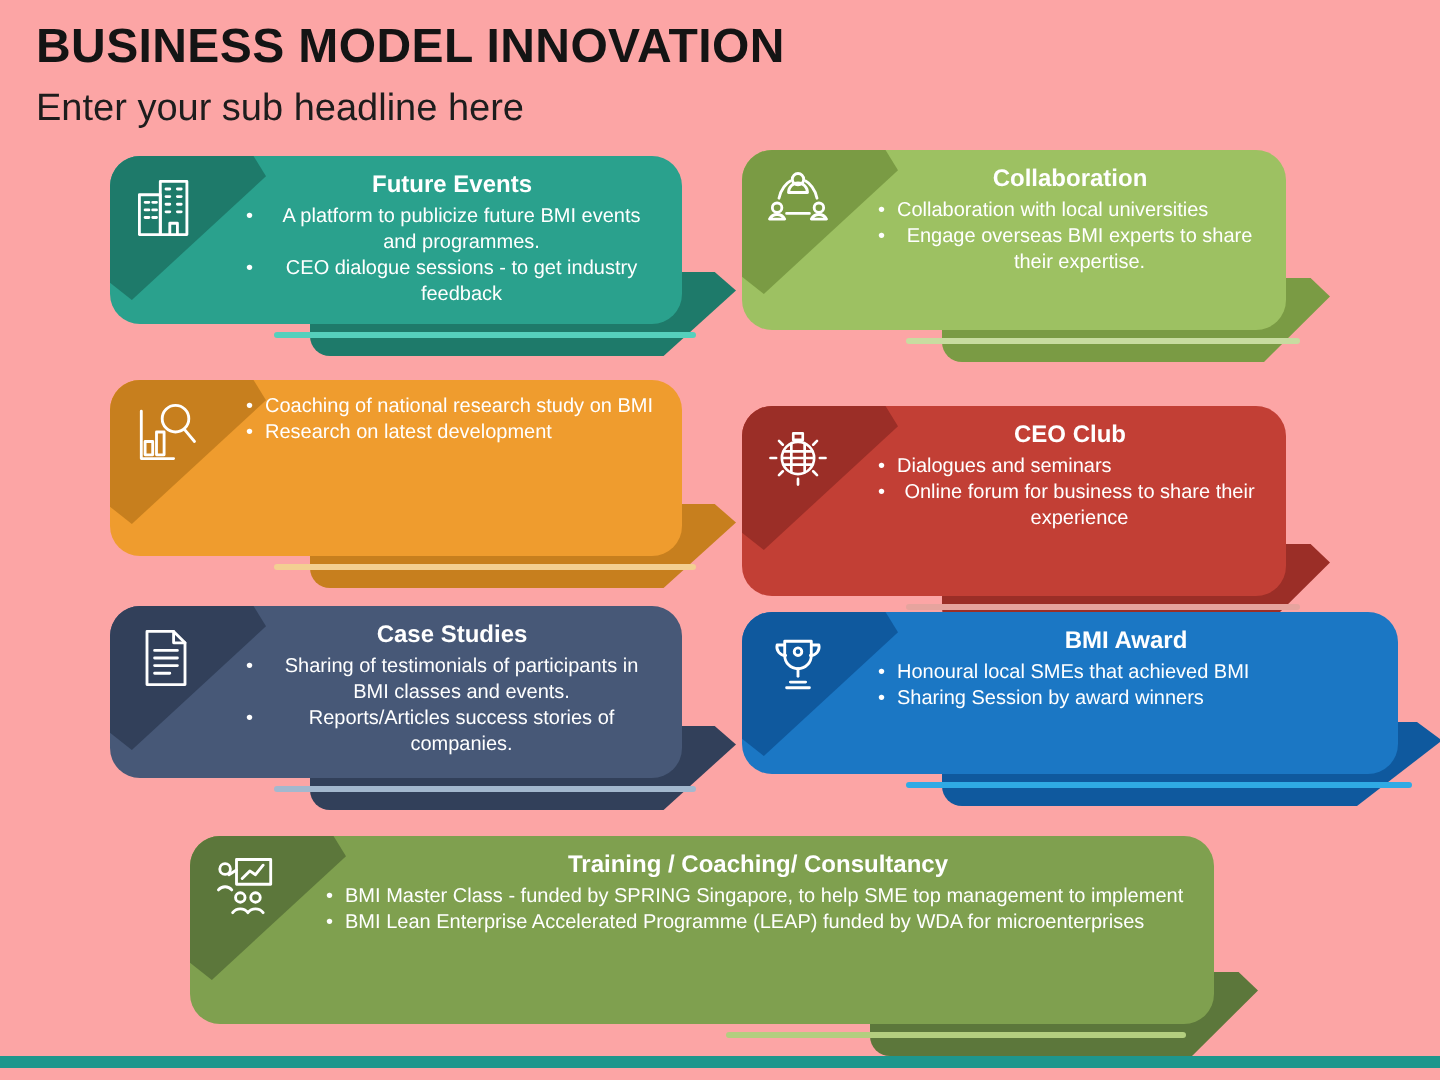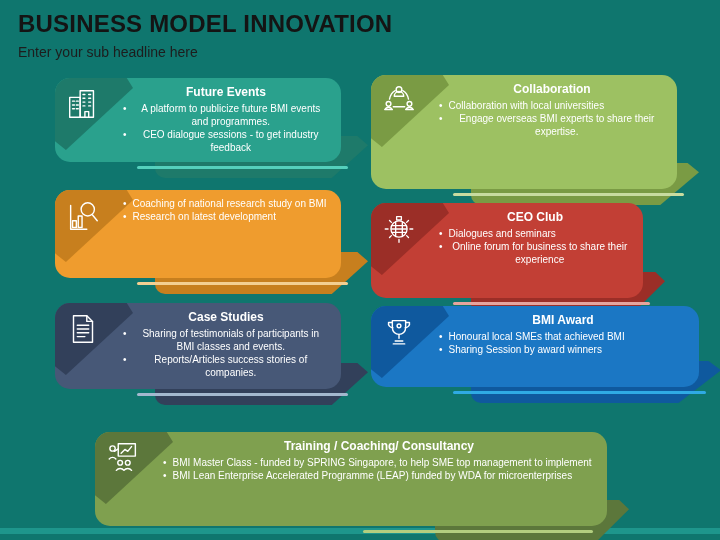--- a/index.html
+++ b/index.html
@@ -1,26 +1,26 @@
 <!DOCTYPE html>
 <html><head>
 <meta charset="utf-8">
 <style>
   html,body{margin:0;padding:0;background:#ffffff;}
   .slide{
-    position:relative; width:720px; height:540px; background:#0f766e;
+    position:relative; width:720px; height:540px; background:#fca5a5;
     font-family:"Liberation Sans", sans-serif; overflow:hidden;
   }
   .slide-title{
     position:absolute; left:18px; top:10px;
     font-size:24px; font-weight:700; color:#141414; letter-spacing:0.2px;
   }
   .slide-subtitle{
     position:absolute; left:18px; top:44px;
-    font-size:14px; font-weight:400; color:#1d1d1d;
+    font-size:19px; font-weight:400; color:#1d1d1d;
   }
   .card-group{ position:absolute; }
   .ribbon{
     position:absolute; left:100px; right:-27px; bottom:-16px; height:42px;
     background:var(--dark);
     clip-path:polygon(0 0, 95% 0, 100% 22%, 83% 100%, 0 100%);
     border-bottom-left-radius:10px; z-index:1;
   }
   .accent-line{
     position:absolute; left:82px; right:-7px; bottom:-7px; height:3px;
@@ -127,21 +127,21 @@
             </li>
           <li class="bullet">
               <span class="dot">•</span>
               <span>Reports/Articles success stories of companies.</span>
             </li>
         </ul>
       </div>
     </div>
   </div>
 
-  <div class="card-group" style="left: 371px; top: 75px; width: 272px; height: 114px; padding-left: 34px; --main: #9DC162; --dark: #7A9B44; --line: #C8DCA0;">
+  <div class="card-group" style="left: 371px; top: 75px; width: 272px; height: 90px; --main: #9DC162; --dark: #7A9B44; --line: #C8DCA0;">
     <div class="ribbon" style="right:-22px;"></div>
     <div class="accent-line"></div>
     <div class="card">
       <div class="tab"></div>
       <svg class="icon" width="38" height="38" viewBox="0 0 40 40" fill="none" stroke="#ffffff" stroke-width="1.5" stroke-linecap="round" stroke-linejoin="round">
         <circle cx="20" cy="8" r="3"></circle>
         <path d="M15 15a5 5 0 0 1 10 0z"></path>
         <circle cx="9" cy="23" r="2.5"></circle>
         <path d="M5 29a4.5 4.5 0 0 1 8 0z"></path>
         <circle cx="31" cy="23" r="2.5"></circle>
@@ -213,21 +213,21 @@
             </li>
           <li class="bullet">
               <span class="dot">•</span>
               <span>Sharing Session by award winners</span>
             </li>
         </ul>
       </div>
     </div>
   </div>
 
-  <div class="card-group" style="left: 95px; top: 432px; width: 512px; height: 94px; --main: #7FA04F; --dark: #5C773B; --line: #B3CE7F;">
+  <div class="card-group" style="left: 95px; top: 418px; width: 512px; height: 94px; --main: #7FA04F; --dark: #5C773B; --line: #B3CE7F;">
     <div class="ribbon" style="left:340px; right:-22px;"></div>
     <div class="accent-line" style="left:268px; right:14px;"></div>
     <div class="card">
       <div class="tab"></div>
       <svg class="icon" width="38" height="38" viewBox="0 0 40 40" fill="none" stroke="#ffffff" stroke-width="1.5" stroke-linecap="round" stroke-linejoin="round">
         <rect x="15" y="5" width="18" height="13"></rect>
         <path d="M18 15l4-4 3 2 4-5"></path>
         <circle cx="9" cy="10" r="2.8"></circle>
         <path d="M5.5 21a4.5 4.5 0 0 1 7 0M11 13l4-2.5"></path>
         <circle cx="17" cy="25" r="2.5"></circle>

